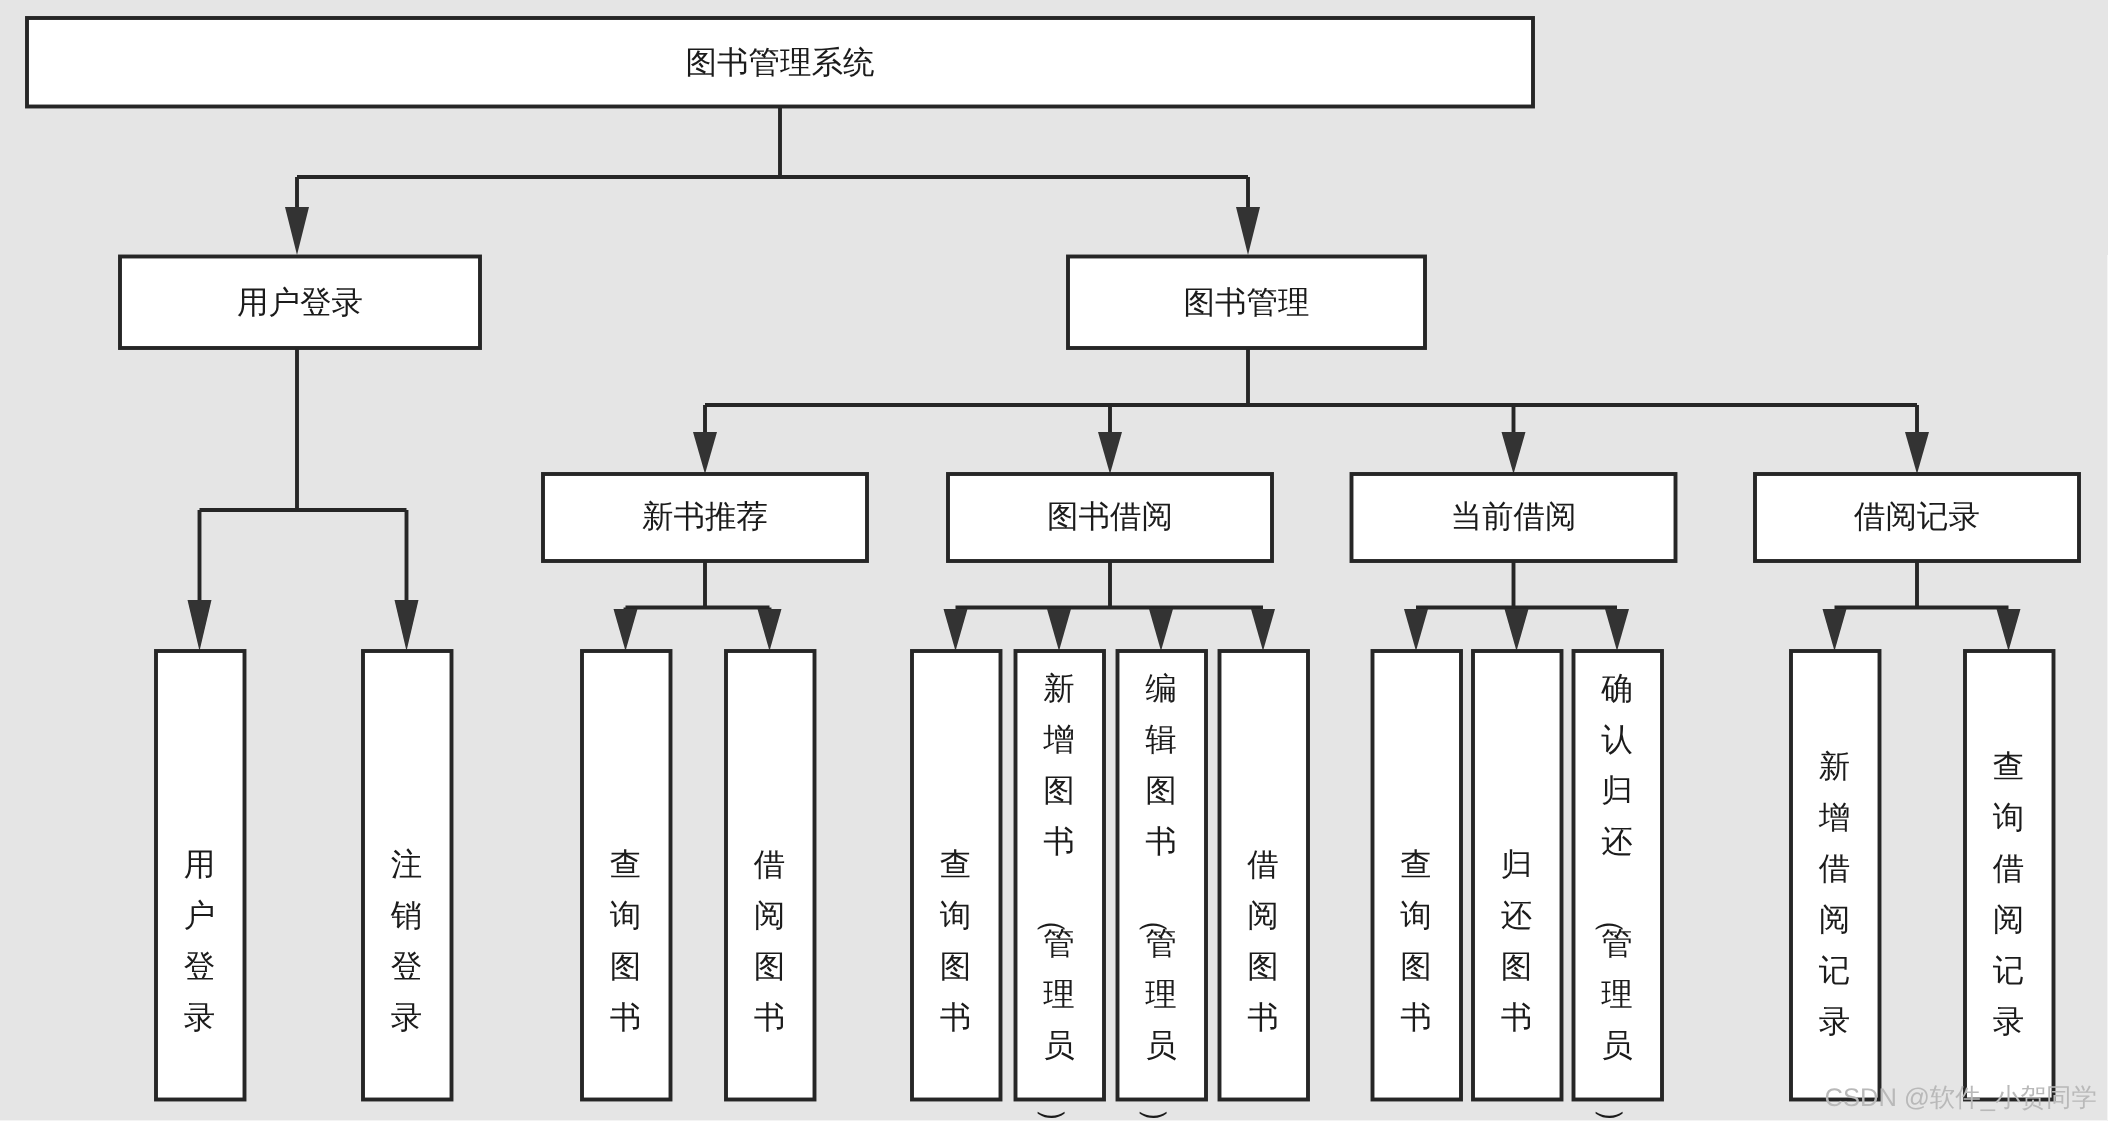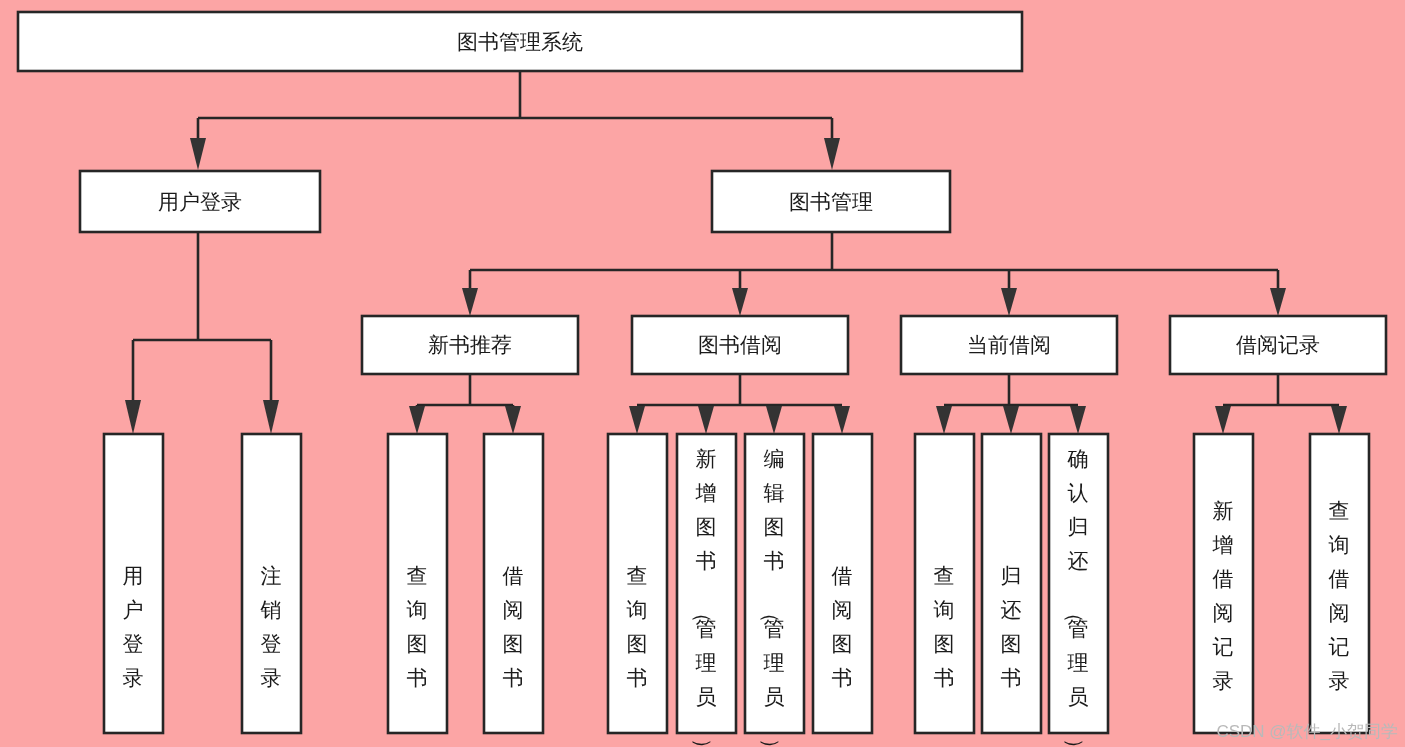--- a/index.html
+++ b/index.html
@@ -11,21 +11,21 @@
   body {
     width: 1405px;
     height: 747px;
     font-family: "Liberation Sans", "DejaVu Sans", sans-serif;
     overflow: hidden;
   }
   #diagram-root {
     position: relative;
     width: 1405px;
     height: 747px;
-    background: #fca5a5;
+    background: #e5e5e5;
   }
   svg#diagram-canvas {
     position: absolute;
     left: 0;
     top: 0;
     width: 1405px;
     height: 747px;
     display: block;
   }
   .node-box {

